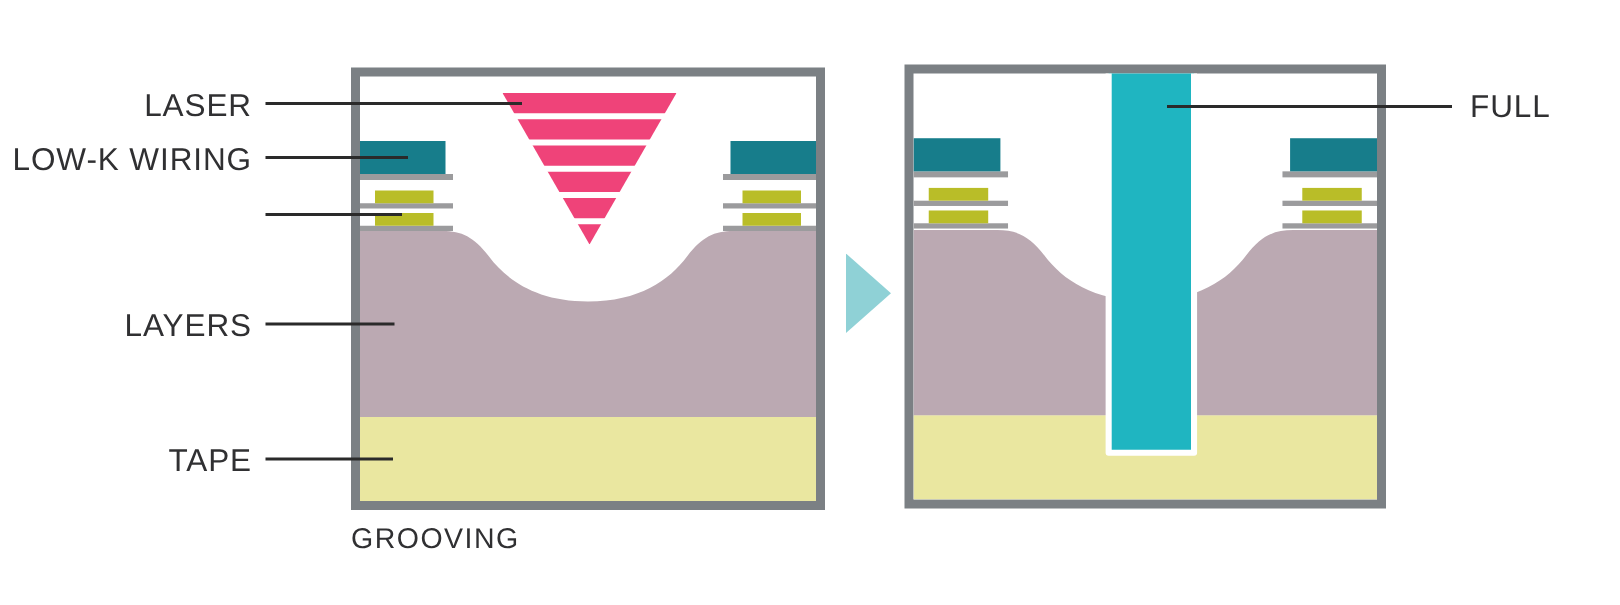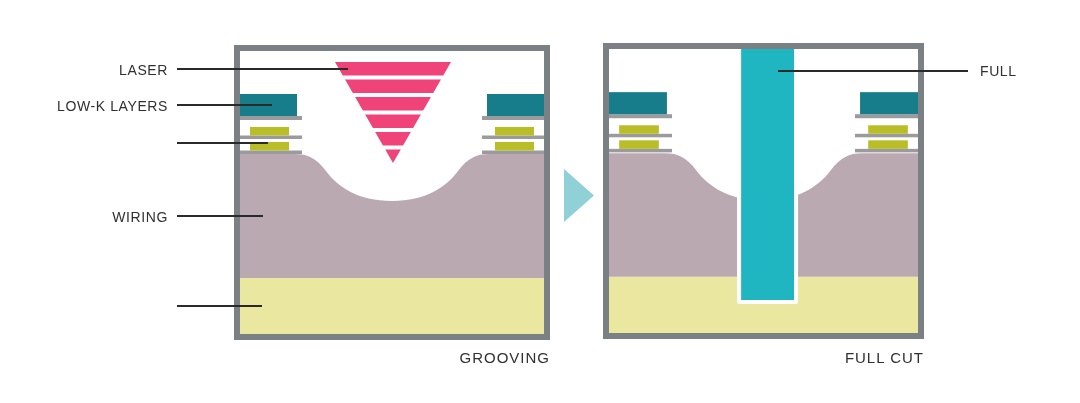--- a/index.html
+++ b/index.html
@@ -1,35 +1,36 @@
 <!DOCTYPE html>
 <html><head>
 <meta charset="utf-8">
 <style>
   html,body{margin:0;padding:0;background:#fff;}
   body{width:1080px;height:403px;position:relative;overflow:hidden;
        font-family:"Liberation Sans",sans-serif;}
   .stage{position:absolute;left:0;top:0;width:1080px;height:403px;}
-  .label{position:absolute;font-size:14px;line-height:19px;letter-spacing:.6px;
+  .label{position:absolute;font-size:21px;line-height:19px;letter-spacing:.6px;
          white-space:nowrap;font-weight:400;}
   .label.ralign{left:0;width:168px;text-align:right;}
   .leader{position:absolute;height:2px;z-index:5;}
   .panel{position:absolute;background:#fff;border-style:solid;border-width:6px;box-sizing:border-box;}
   .panel svg{display:block;width:100%;height:100%;}
-  .caption{position:absolute;font-size:15px;letter-spacing:1px;text-align:right;}
+  .caption{position:absolute;font-size:19px;letter-spacing:1px;text-align:left;}
   .arrow{position:absolute;clip-path:polygon(0 0,100% 50%,0 100%);}
 </style>
 </head>
 <body>
 
 <div class="stage" style="color: rgb(48, 48, 50);">
 
   <div class="label ralign" style="top:61px">LASER</div>
-  <div class="label ralign" style="top:97px">LOW-K LAYERS</div>
-  <div class="label ralign" style="top:208px">WIRING</div>
+  <div class="label ralign" style="top:97px">LOW-K WIRING</div>
+  <div class="label ralign" style="top:208px">LAYERS</div>
+  <div class="label ralign" style="top:298px">TAPE</div>
 
   <div class="label" style="left:980px;top:62px">FULL</div>
 
   <div class="leader" style="left: 177px; top: 68px; width: 171px; background: rgb(42, 42, 42);"></div>
   <div class="leader" style="left: 177px; top: 104px; width: 95px; background: rgb(42, 42, 42);"></div>
   <div class="leader" style="left: 177px; top: 142px; width: 91px; background: rgb(42, 42, 42);"></div>
   <div class="leader" style="left: 177px; top: 215px; width: 86px; background: rgb(42, 42, 42);"></div>
   <div class="leader" style="left: 177px; top: 305px; width: 85px; background: rgb(42, 42, 42);"></div>
   <div class="leader" style="left: 778px; top: 70px; width: 190px; background: rgb(42, 42, 42);"></div>
 
@@ -93,15 +94,14 @@
         <rect x="10" y="76" width="39" height="8.5"></rect>
           <rect x="255" y="76" width="39" height="8.5"></rect>
         <rect x="10" y="91" width="39" height="8.5"></rect>
           <rect x="255" y="91" width="39" height="8.5"></rect>
       </g>
       <path d="M128,-3 L128,252 L184,252 L184,-3" stroke="#ffffff" stroke-width="4" stroke-linejoin="round" fill="#1fb5c1"></path>
     </svg>
   </div>
 
   <div class="caption" style="left:234px;top:349px;width:316px">GROOVING</div>
-  <div class="caption" style="left:603px;top:349px;width:321px">FULL CUT</div>
 
 </div>
 
 </body></html>

